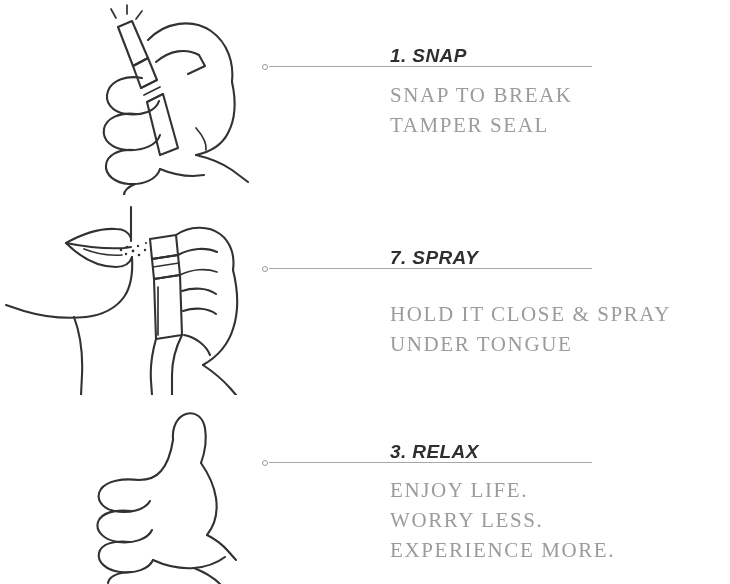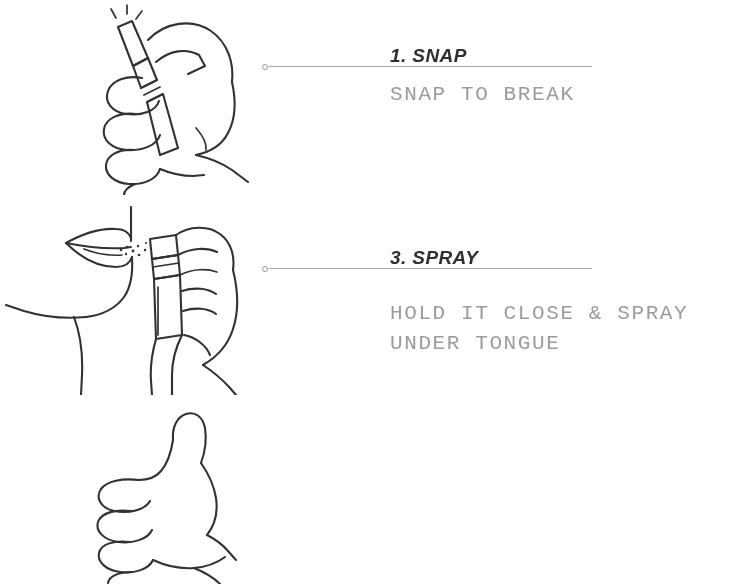--- a/index.html
+++ b/index.html
@@ -111,21 +111,21 @@
     color: #2f2f2f;
     white-space: nowrap;
   }
   .step-1 .heading { top: 45px; }
   .step-2 .heading { top: 52px; }
   .step-3 .heading { top: 46px; }
 
   .body-lines {
     position: absolute;
     left: 128px;
-    font-family: Liberation Mono, monospace;
+    font-family: Liberation Serif, serif;
     font-size: 21px;
     line-height: 30px;
     letter-spacing: 1.6px;
     color: #9b9b9b;
     white-space: nowrap;
   }
   .step-1 .body-lines { top: 80px; }
   .step-2 .body-lines { top: 104px; }
   .step-3 .body-lines { top: 80px; }
   .body-lines .line { display: block; }
@@ -172,20 +172,21 @@
     </div>
 
     <div class="step-text">
       <div class="rule-row">
         <span class="rule-dot"></span>
         <span class="rule-line"></span>
       </div>
       <div class="heading">1. SNAP</div>
       <div class="body-lines">
         <span class="line">SNAP TO BREAK</span>
+        <span class="line">TAMPER SEAL</span>
       </div>
     </div>
   </div>
 
   <div class="step step-2">
 
     <div class="illustration">
       <svg width="262" height="200" viewBox="0 0 262 200" aria-hidden="true">
 
         <path class="ink" d="M131 12 L131 46"></path>
@@ -237,21 +238,21 @@
         <path class="ink" d="M156 144 C152 158 150 172 151 186 L152 200"></path>
         <path class="ink" d="M184 140 C195 142 206 150 210 160"></path>
       </svg>
     </div>
 
     <div class="step-text">
       <div class="rule-row">
         <span class="rule-dot"></span>
         <span class="rule-line"></span>
       </div>
-      <div class="heading">3. SPRAY</div>
+      <div class="heading">7. SPRAY</div>
       <div class="body-lines">
         <span class="line">HOLD IT CLOSE &amp; SPRAY</span>
         <span class="line">UNDER TONGUE</span>
       </div>
     </div>
   </div>
 
   <div class="step step-3">
 
     <div class="illustration">
@@ -271,15 +272,27 @@
 
         <path class="ink" d="M130 147 C114 145 101 149 99 158 C97 167 106 175 120 177 C135 179 149 174 153 165"></path>
 
         <path class="ink" d="M132 177 C119 177 109 181 108 188"></path>
 
         <path class="ink" d="M153 165 C166 171 180 174 194 173 C206 172 217 168 225 162"></path>
         <path class="ink" d="M194 173 C204 177 213 182 220 189"></path>
       </svg>
     </div>
 
+    <div class="step-text">
+      <div class="rule-row">
+        <span class="rule-dot"></span>
+        <span class="rule-line"></span>
+      </div>
+      <div class="heading">3. RELAX</div>
+      <div class="body-lines">
+        <span class="line">ENJOY LIFE.</span>
+        <span class="line">WORRY LESS.</span>
+        <span class="line">EXPERIENCE MORE.</span>
+      </div>
+    </div>
   </div>
 
 </div>
 
 </body></html>

